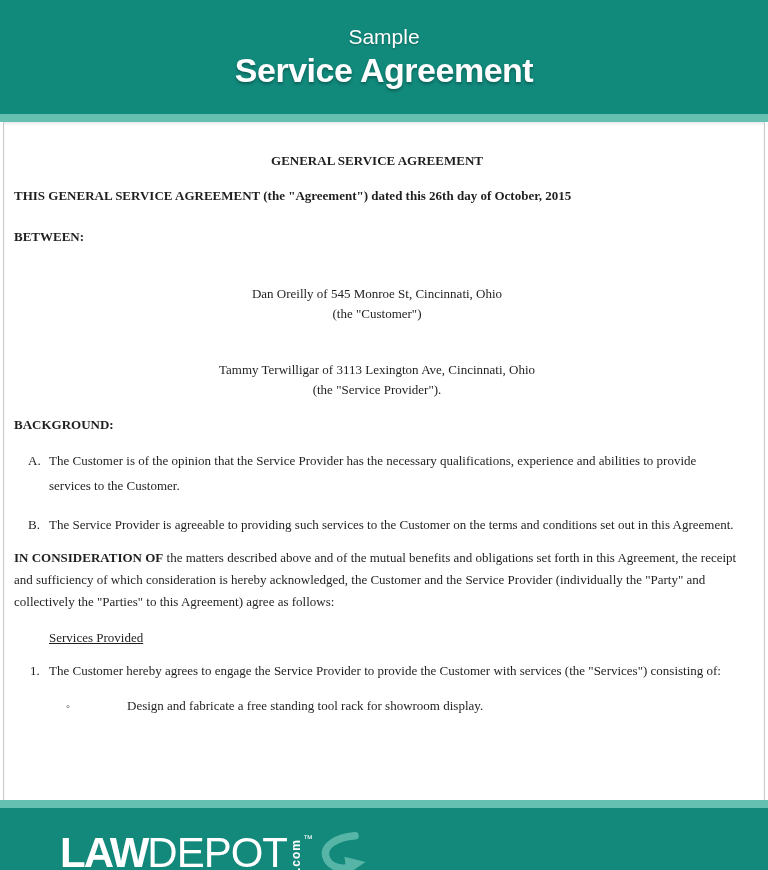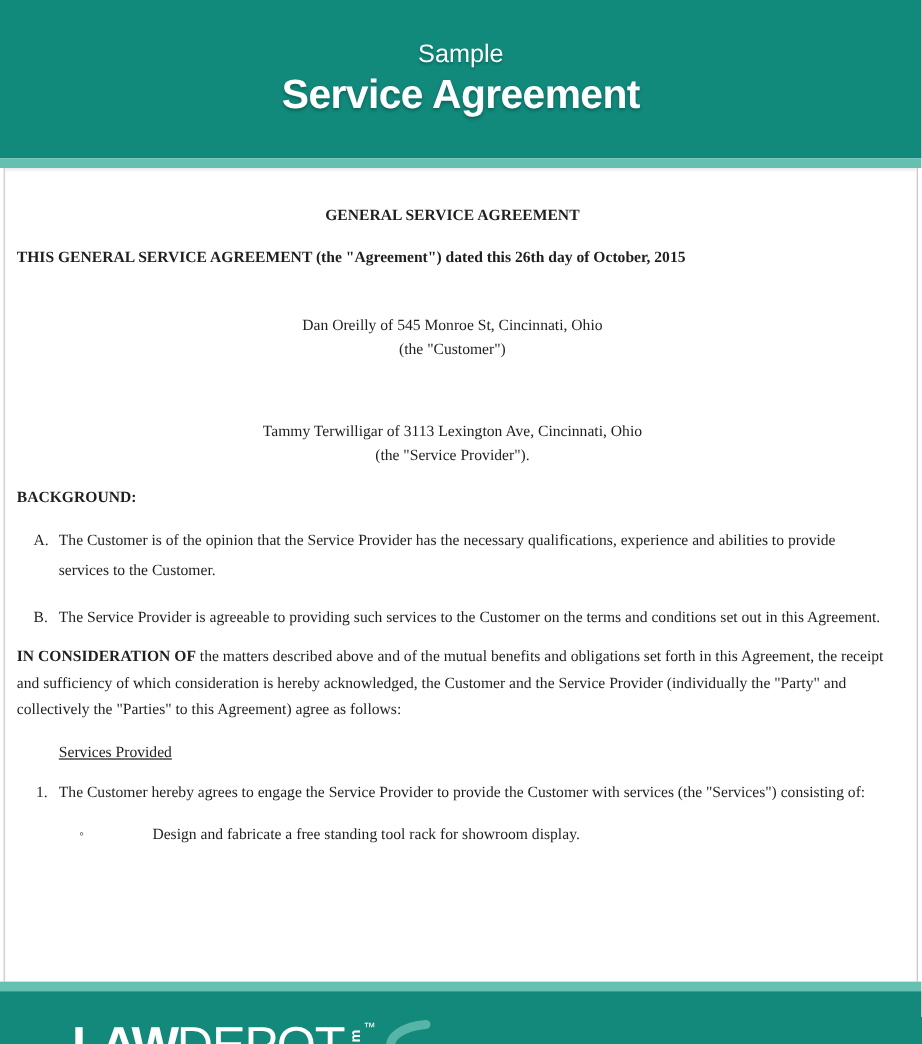--- a/index.html
+++ b/index.html
@@ -6,21 +6,21 @@
   html,body { width:768px; height:870px; }
   body {
     font-family:"Liberation Serif", serif;
     background:#ffffff;
     color:#1f1f1f;
     overflow:hidden;
   }
 
   
   .banner {
-    height:132px;
+    height:114px;
     background:#11897b;
     display:flex; flex-direction:column; align-items:center; justify-content:center;
     font-family:"Liberation Sans", sans-serif;
     color:#ffffff;
   }
   .banner .eyebrow {
     font-size:21px; font-weight:400; line-height:26px;
     text-shadow:0 1px 2px rgba(0,0,0,0.25);
   }
   .banner .main-title {
@@ -39,21 +39,21 @@
     box-shadow:inset 0 2px 2px rgba(0,0,0,0.08);
     padding:30px 24px 0 10px;
     font-size:13px;
     overflow:hidden;
   }
   .doc-title { text-align:center; font-weight:bold; line-height:18px; }
   .intro { font-weight:bold; line-height:18px; margin-top:17px; }
   .between { font-weight:bold; line-height:18px; margin-top:23px; }
   .party-block { text-align:center; line-height:20px; margin-top:38px; }
   .and-sep { text-align:center; font-weight:bold; line-height:20px; margin-top:15px; }
-  .party-block.second { margin-top:48px; }
+  .party-block.second { margin-top:36px; }
   .bg-label { font-weight:bold; line-height:18px; margin-top:16px; }
   .lettered-item { display:flex; line-height:25px; margin-top:14px; }
   .lettered-item .marker { width:21px; margin-left:14px; flex:none; }
   .lettered-item .li-text { flex:1; }
   .consideration { line-height:22px; margin-top:10px; }
   .consideration .lead { font-weight:bold; }
   .section-heading {
     font-weight:normal; text-decoration:underline;
     margin-left:35px; margin-top:16px; line-height:18px;
   }
@@ -97,20 +97,21 @@
   <div class="eyebrow">Sample</div>
   <div class="main-title">Service Agreement</div>
 </div>
 <div class="strip"></div>
 
 <div class="page">
   <div class="doc-title">GENERAL SERVICE AGREEMENT</div>
 
   <div class="intro">THIS GENERAL SERVICE AGREEMENT (the "Agreement") dated this 26th day of October, 2015</div>
 
+  <div class="between">BETWEEN:</div>
 
   <div class="party-block">
     <div>Dan Oreilly of 545 Monroe St, Cincinnati, Ohio</div>
     <div>(the "Customer")</div>
   </div>
 
 
   <div class="party-block second">
     <div>Tammy Terwilligar of 3113 Lexington Ave, Cincinnati, Ohio</div>
     <div>(the "Service Provider").</div>

